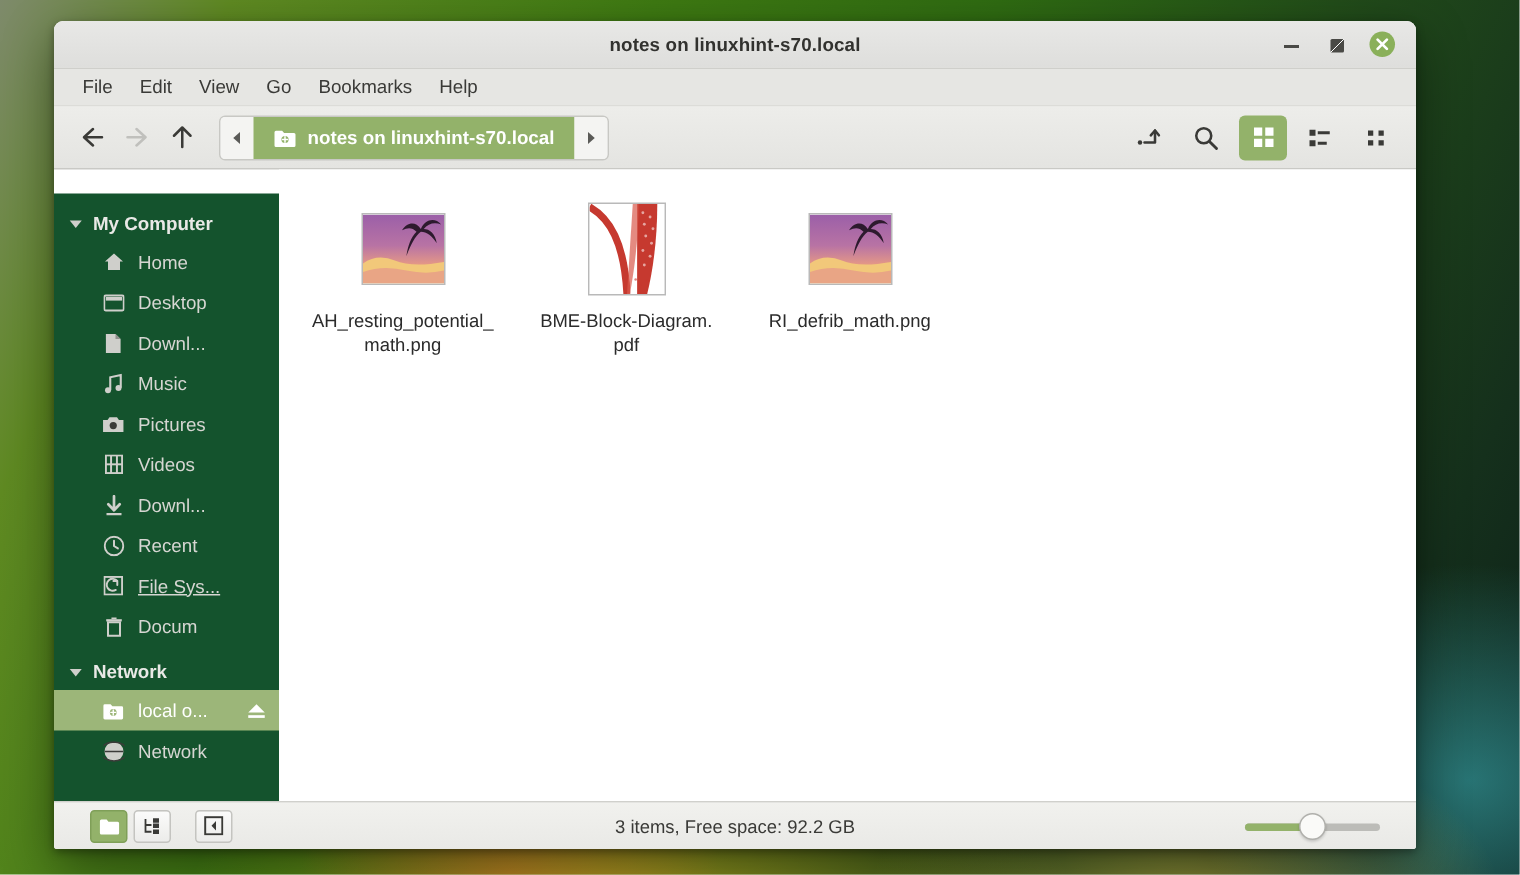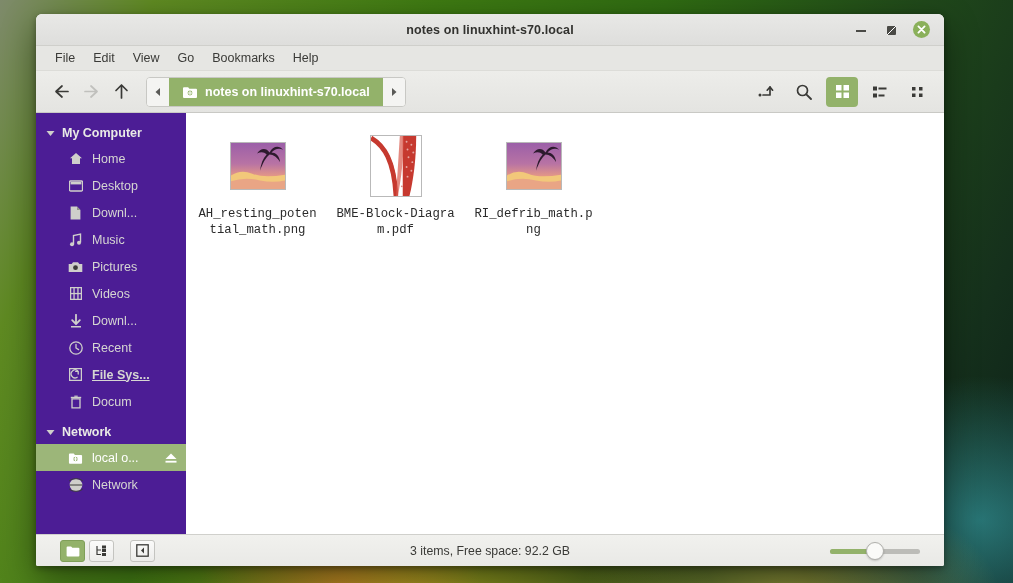--- a/index.html
+++ b/index.html
@@ -102,48 +102,48 @@
   .tbtn {
     width: 32px; height: 30px; border-radius: 4px; cursor: pointer;
     display: flex; align-items: center; justify-content: center;
   }
   .tbtn.active { background: #93b26a; }
 
   
   .content { flex: 1; display: flex; min-height: 0; }
 
   .sidebar {
-    width: 150px; flex: 0 0 150px; background: #4c1d95;
-    padding-top: 8px; overflow: hidden; user-select: none;
+    width: 150px; flex: 0 0 150px; background: #14532d;
+    padding-top: 8px; overflow: hidden; user-select: none; margin-top: 16px;
   }
   .sb-group {
     display: flex; align-items: center; gap: 7px;
     padding: 5px 8px 5px 10px; color: #e9e9e6;
     font-size: 12.5px; font-weight: 700; cursor: pointer;
   }
   .sb-item {
     display: flex; align-items: center; gap: 9px;
     padding: 4px 8px 4px 32px; color: #d6d6d2;
     font-size: 12.5px; cursor: pointer; height: 27px;
   }
   .sb-item.selected { background: #9cb679; color: #ffffff; }
   .sb-item .sb-label { white-space: nowrap; overflow: hidden; }
-  .sb-item.hovered .sb-label { text-decoration: underline; font-weight: bold; }
+  .sb-item.hovered .sb-label { text-decoration: underline; }
   .sb-ico { width: 15px; display: flex; align-items: center; justify-content: center; flex: 0 0 15px; }
   .sb-eject { margin-left: auto; display: flex; align-items: center; }
 
   .filearea {
     flex: 1; background: #ffffff; padding: 16px 0 0 0;
     display: flex; flex-wrap: wrap; align-content: flex-start;
     gap: 0; overflow: auto;
   }
   .file {
-    width: 133px; padding: 6px 6px 8px; margin-left: 5px;
+    width: 133px; padding: 6px 6px 8px; margin-left: 16px;
     display: flex; flex-direction: column; align-items: center;
-    cursor: pointer; border-radius: 4px; font-family: Liberation Mono, monospace;
+    cursor: pointer; border-radius: 4px;
   }
   .file .thumb-wrap { height: 62px; display: flex; align-items: center; justify-content: center; }
   .thumb {
     width: 56px; height: 48px; border: 1px solid #b9b9b9; background: #fff;
     position: relative; overflow: hidden;
   }
   .thumb.pdf { width: 52px; height: 62px; }
   .fname {
     margin-top: 9px; font-size: 12.3px; color: #2b2b2b;
     text-align: center; line-height: 16px; word-break: break-all;

